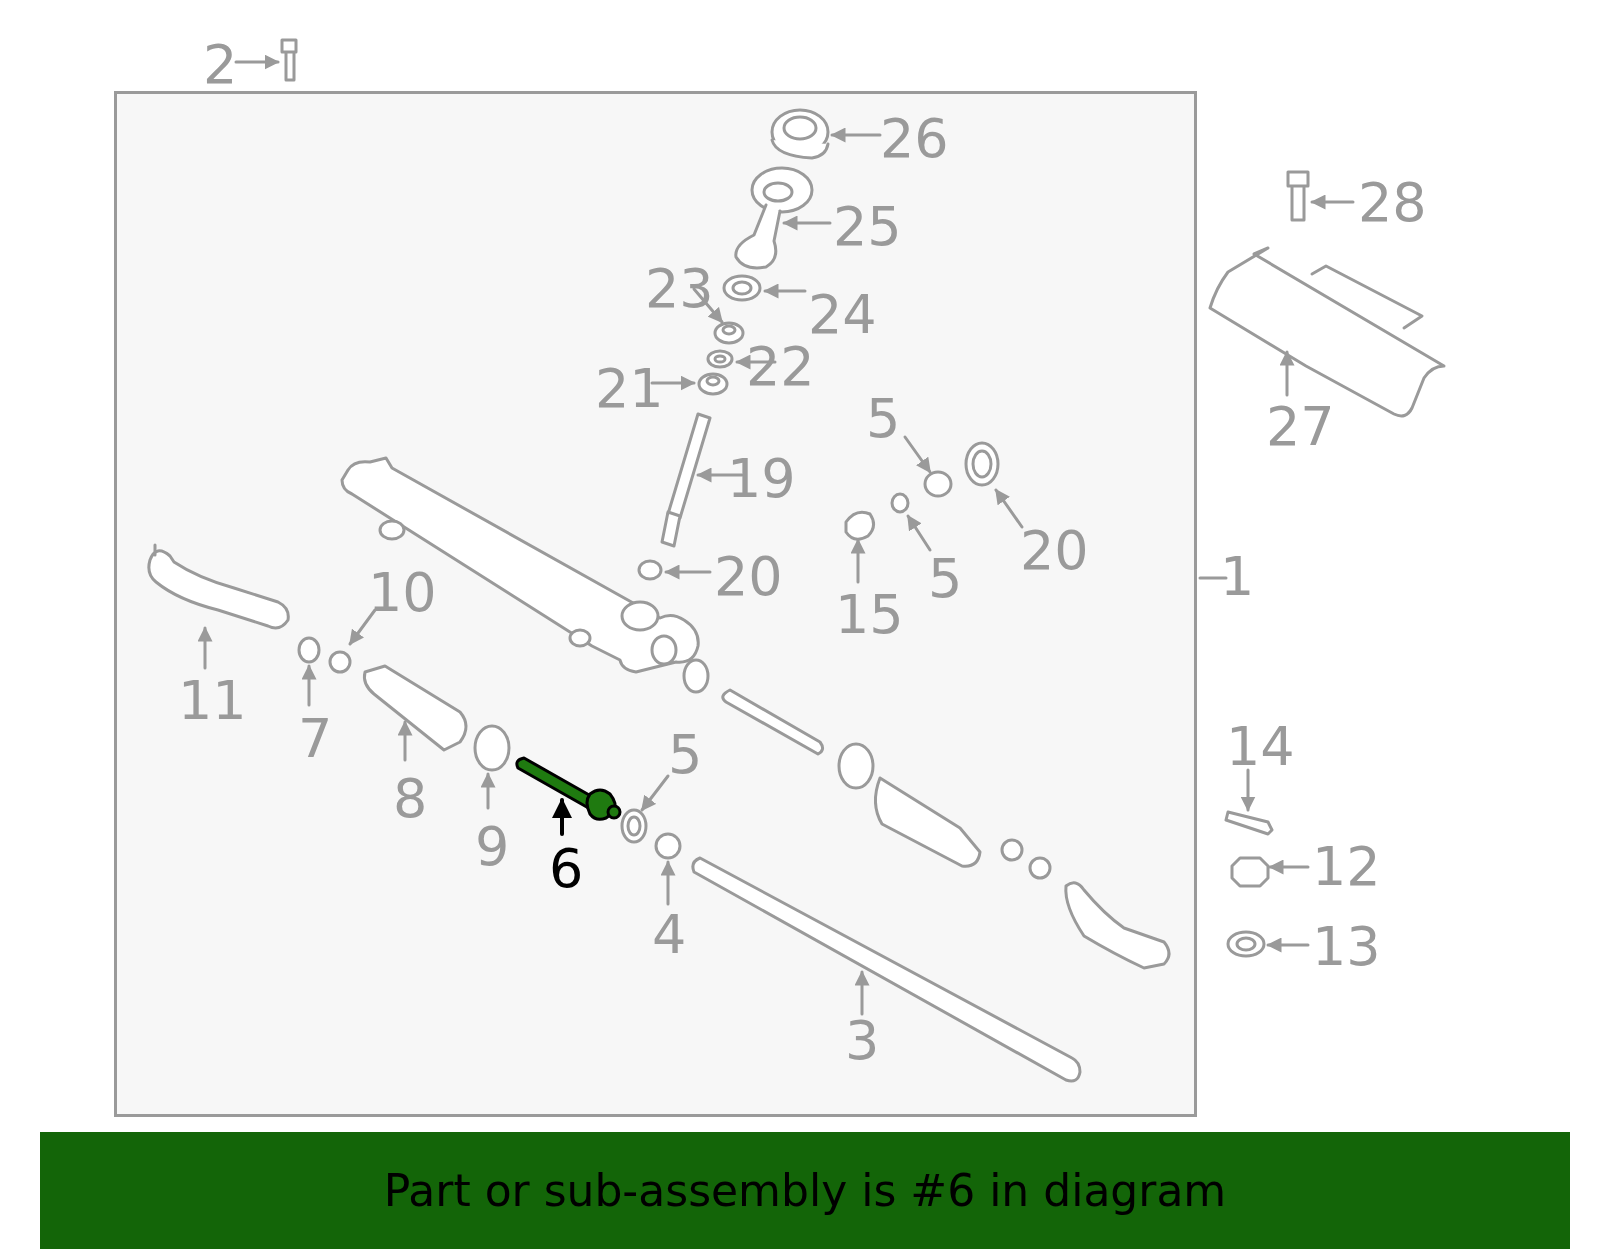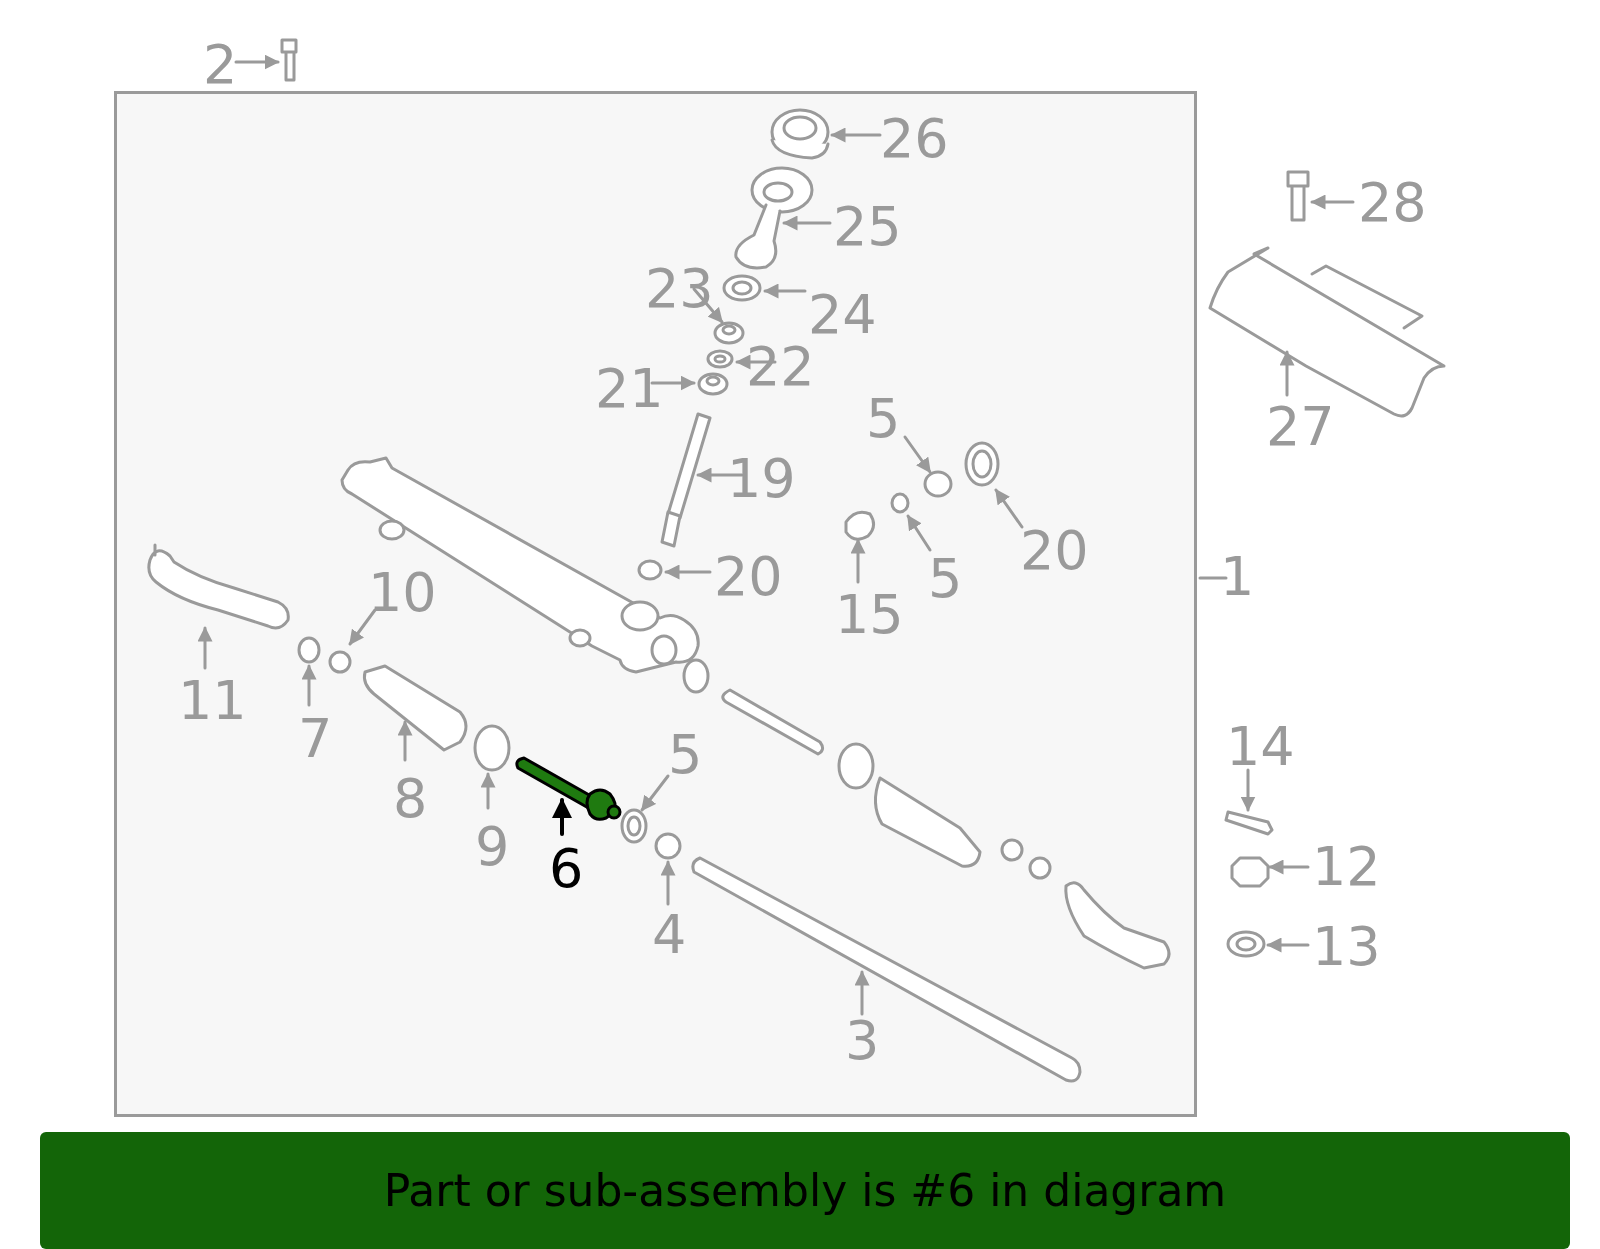--- a/index.html
+++ b/index.html
@@ -1,21 +1,21 @@
 <!DOCTYPE html>
 <html><head>
 <meta charset="utf-8">
 <style>
   html, body { margin:0; padding:0; background:#ffffff; }
   body { width:1600px; height:1249px; position:relative; overflow:hidden; font-family:"DejaVu Sans", sans-serif; }
   .frame { position:absolute; left:114px; top:91px; width:1083px; height:1026px; background:#f7f7f7; border:3px solid #9a9a9a; box-sizing:border-box; }
   svg.art { position:absolute; left:0; top:0; width:1600px; height:1249px; }
   .lbl { position:absolute; font-family:"DejaVu Sans", sans-serif; font-size:54px; color:#9a9a9a; line-height:1; white-space:nowrap; }
   .lbl.hl { color:#000000; }
-  .banner { position:absolute; left:40px; top:1132px; width:1530px; height:117px; background:#136508; display:flex; flex-direction:column; align-items:center; justify-content:center;border-radius:6px; }
+  .banner { position:absolute; left:40px; top:1132px; width:1530px; height:117px; background:#136508; display:flex; flex-direction:column; align-items:center; justify-content:center; }
   .banner span { font-family:"DejaVu Sans", sans-serif; font-size:44px; color:#000; line-height:50px; white-space:nowrap; }
 </style>
 </head>
 <body>
 
 <div class="frame"></div>
 
 <svg class="art" viewBox="0 0 1600 1249" fill="none" stroke="#9a9a9a" stroke-width="3" stroke-linecap="round" stroke-linejoin="round">
   <defs>
     <marker id="ah" viewBox="0 0 10 10" refX="9" refY="5" markerWidth="5" markerHeight="5" orient="auto">

